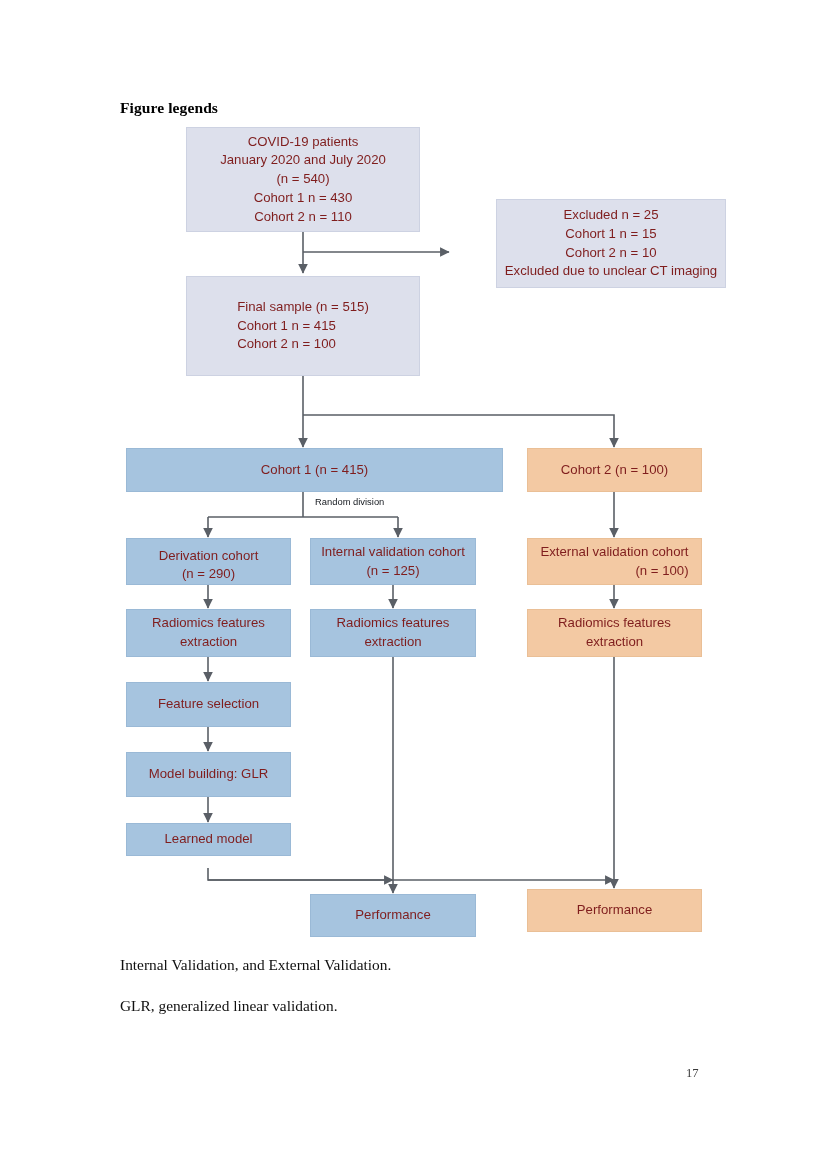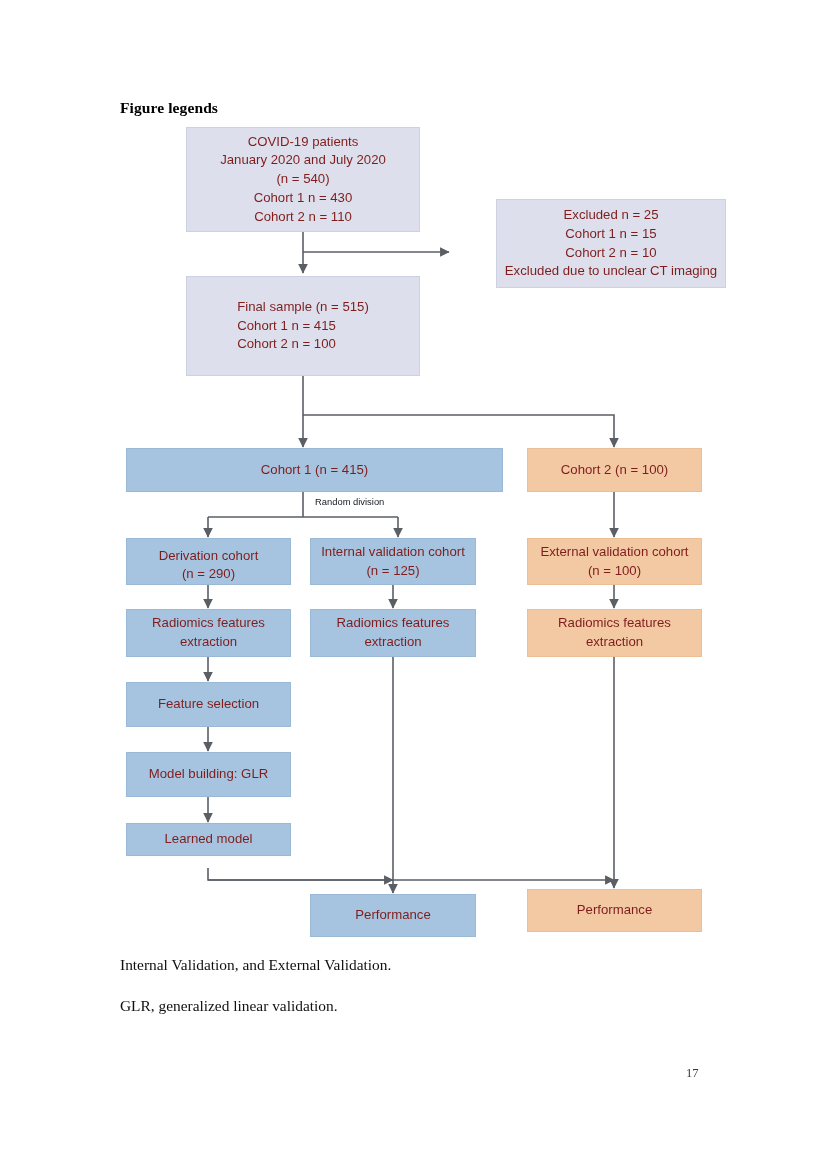--- a/index.html
+++ b/index.html
@@ -197,21 +197,21 @@
     <div class="node fill-blue" style="left:126px; top:538px; width:165px; height:47px;align-items:flex-end;">
       <span class="inner">Derivation cohort
 (n = 290)</span>
     </div>
 
     <div class="node fill-blue" style="left:310px; top:538px; width:166px; height:47px;">
       <span class="inner">Internal validation cohort
 (n = 125)</span>
     </div>
 
-    <div class="node fill-peach" style="left:527px; top:538px; width:175px; height:47px;">
+    <div class="node fill-peach" style="left:527px; top:538px; width:175px; height:47px;text-align:right;">
       <span class="inner">External validation cohort
 (n = 100)</span>
     </div>
 
     <div class="node fill-blue" style="left:126px; top:609px; width:165px; height:48px;">
       <span class="inner">Radiomics features
 extraction</span>
     </div>
 
     <div class="node fill-blue" style="left:310px; top:609px; width:166px; height:48px;">

